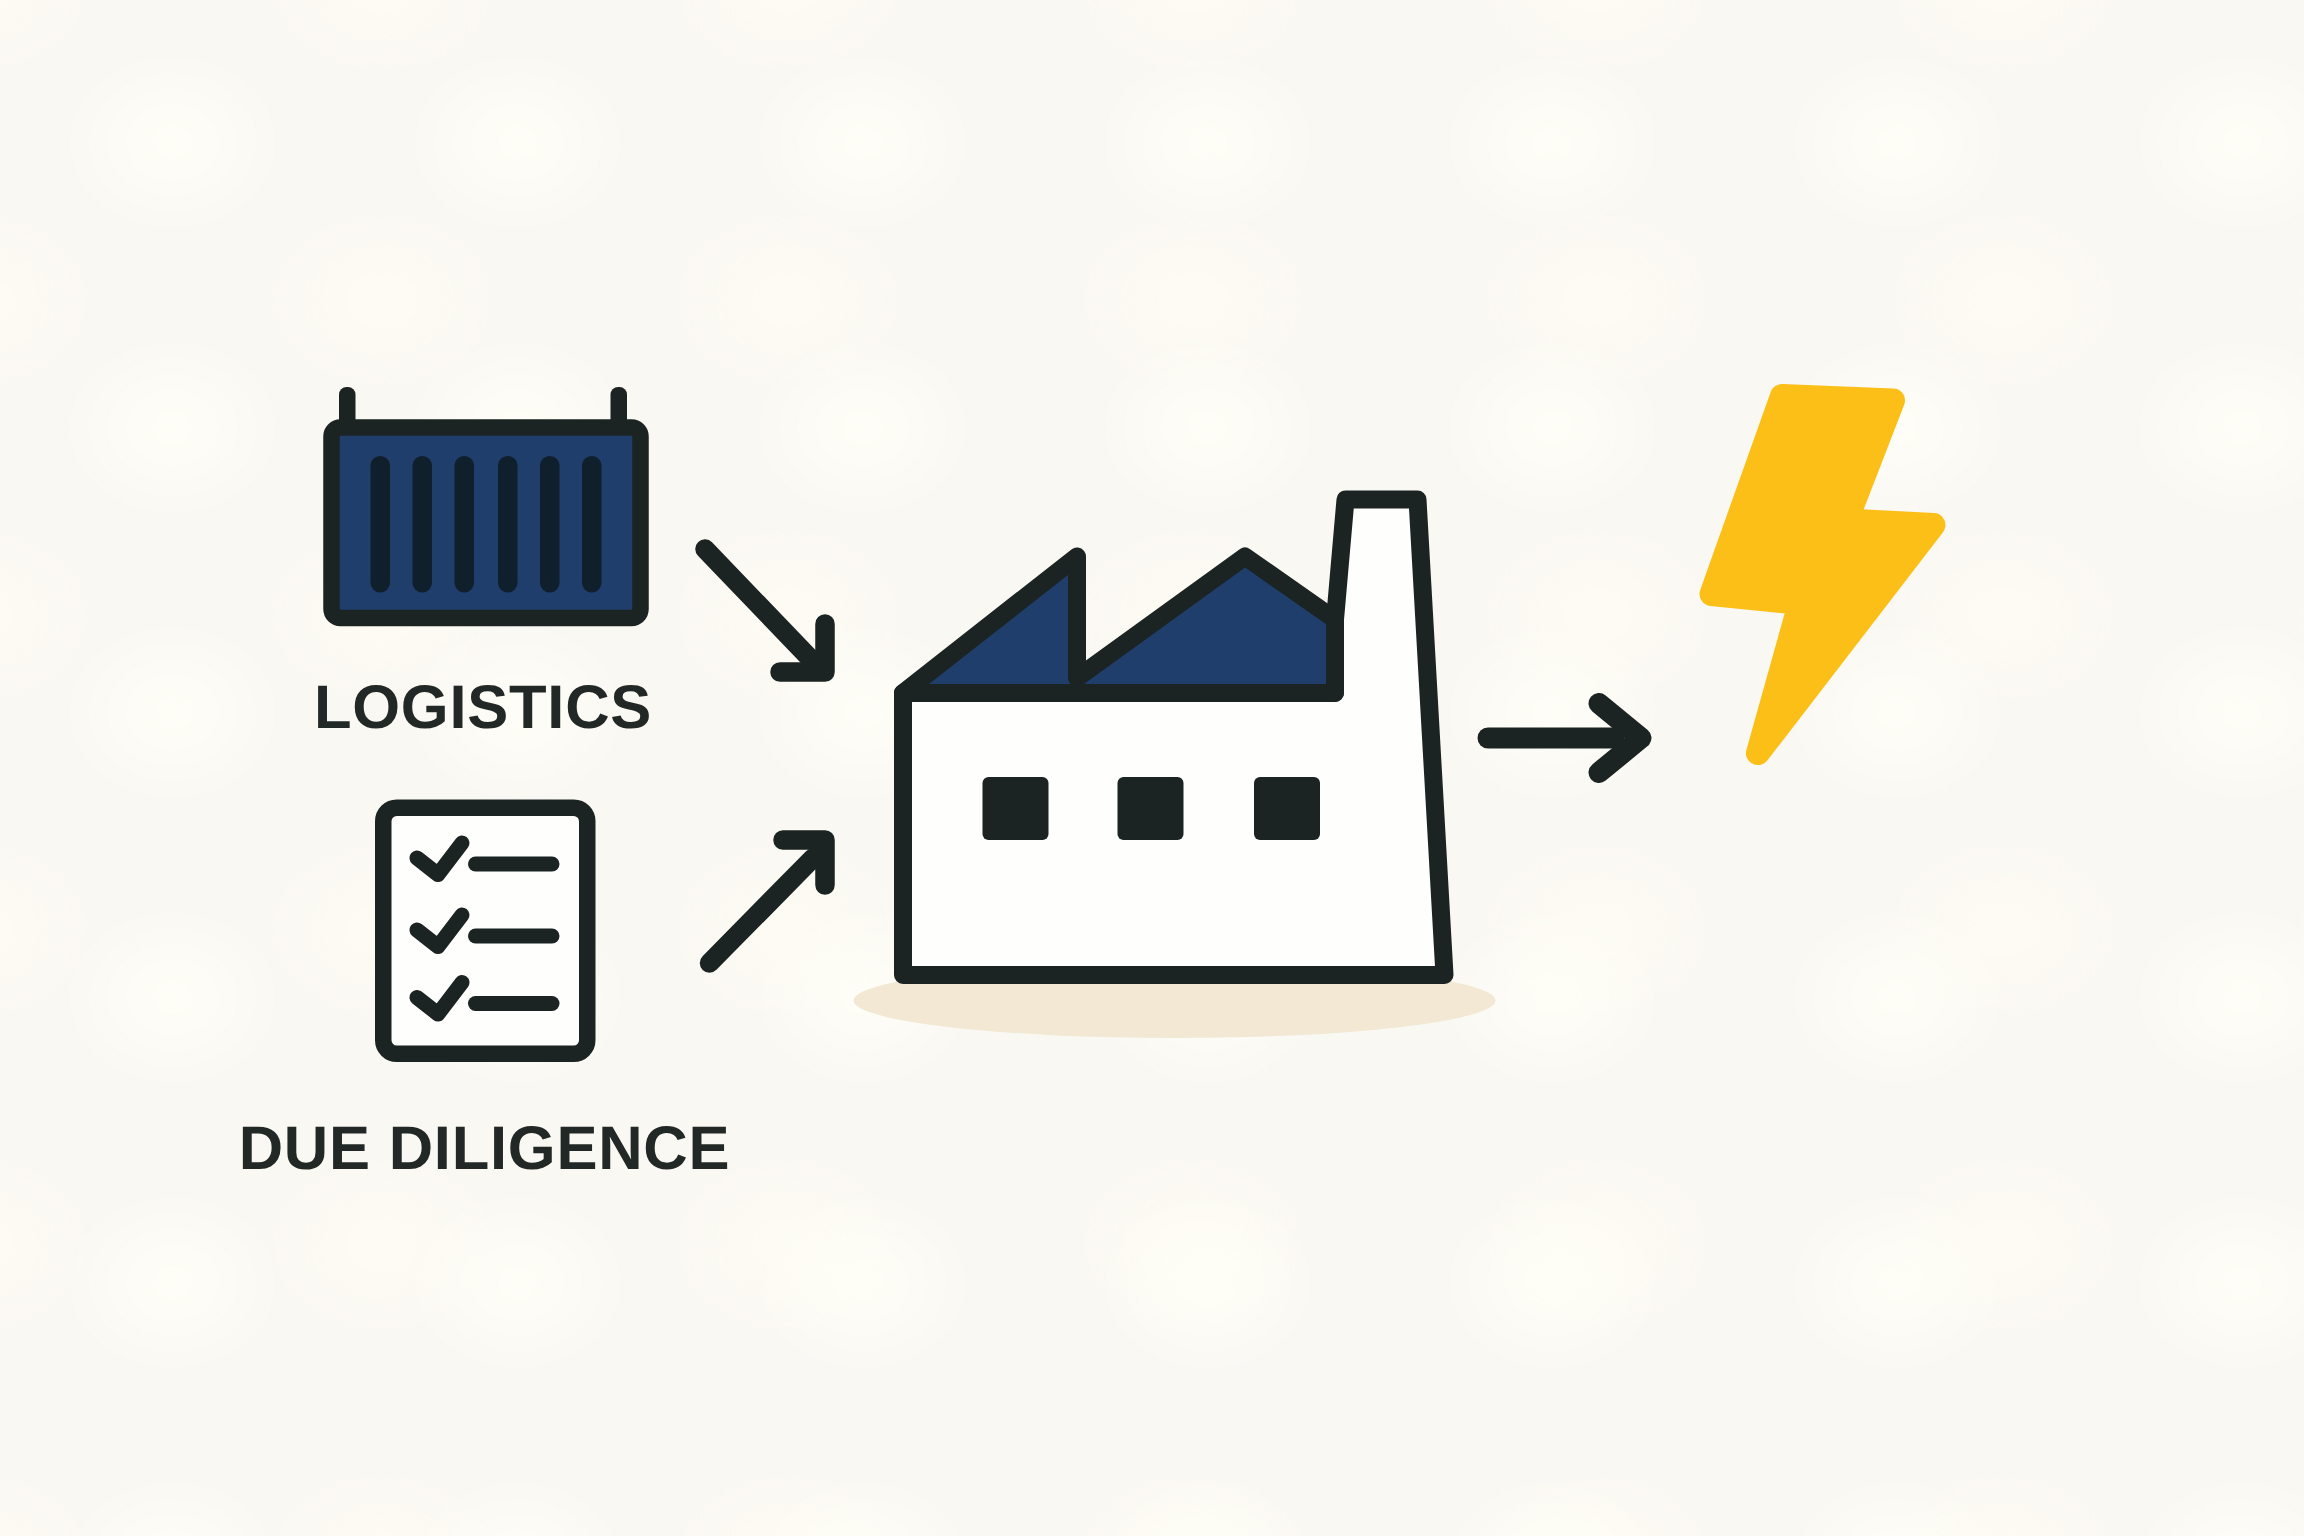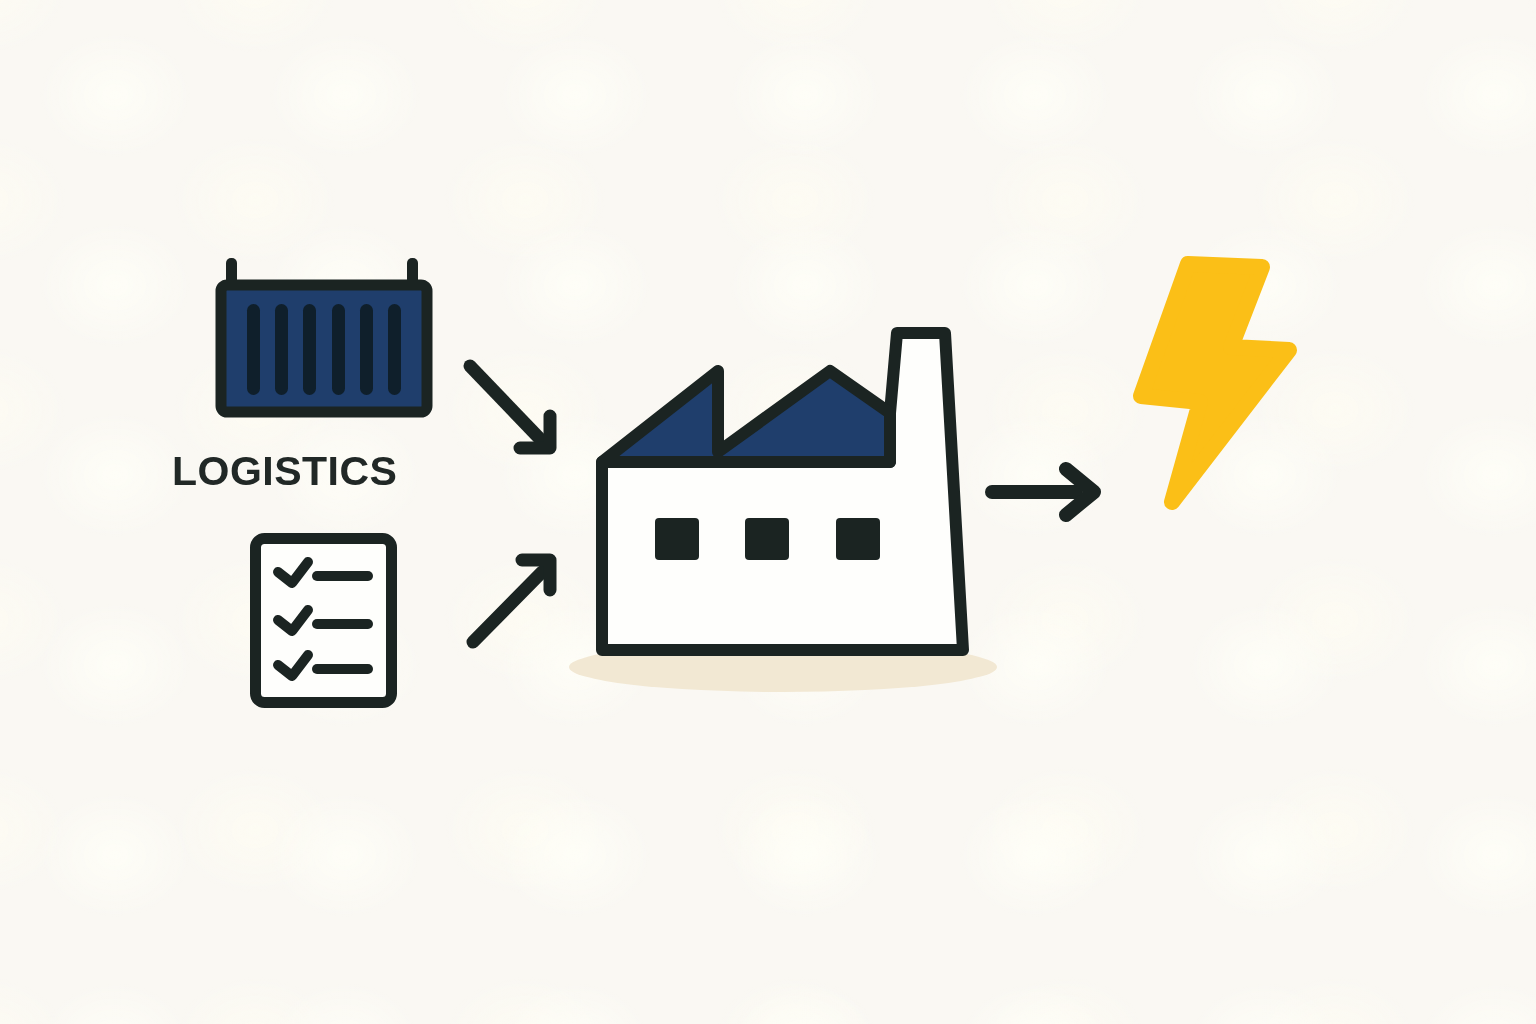--- a/index.html
+++ b/index.html
@@ -14,20 +14,21 @@
       var(--background,#FAF8F3);
     font-family:"Liberation Sans", sans-serif;
   }
   .abs{position:absolute;}
   .label{
     position:absolute;
     font-weight:700;
     font-size:41px;
     letter-spacing:0.5px;
     color:var(--text-ink,#212826);
+    text-align:center;
     white-space:nowrap;
     line-height:1;
   }
   
   .ink-stroke{stroke:var(--ink,#1B2422);fill:none;stroke-linejoin:round;stroke-linecap:round;}
   .ink-fill{fill:var(--ink,#1B2422);}
   .navy-fill{fill:var(--navy,#1F3E6C);}
   .navy-dark-fill{fill:var(--navy-dark,#0F1F2B);}
   .paper-fill{fill:var(--paper,#FEFEFC);}
   .shadow-fill{fill:var(--shadow-beige,#F2E8D3);}
@@ -76,20 +77,21 @@
     </g>
     <g>
       <path class="ink-stroke" stroke-width="10" d="M36,95 L50,106 L66,85"></path>
       <path class="ink-stroke" stroke-width="10" d="M75,99 L126,99"></path>
     </g>
     <g>
       <path class="ink-stroke" stroke-width="10" d="M36,140 L50,151 L66,130"></path>
       <path class="ink-stroke" stroke-width="10" d="M75,144 L126,144"></path>
     </g>
   </svg>
+  <div class="label" style="left:123px;top:745px;width:400px;">DUE DILIGENCE</div>
 
   <svg class="abs" style="left:558px;top:322px;" width="452" height="372" viewBox="0 0 452 372">
     <ellipse class="shadow-fill" cx="225" cy="345" rx="214" ry="25"></ellipse>
     <path class="paper-fill ink-stroke" style="fill:var(--paper,#FEFEFC);" stroke-width="12" d="M44,140 L44,328 L405,328 L387,11 L339,11 L332,91 L332,140 Z"></path>
     <path class="navy-fill ink-stroke" style="fill:var(--navy,#1F3E6C);" stroke-width="12" d="M44,140 L160,49 L160,130 L272,49 L332,91 L332,140 Z"></path>
     <g>
       <rect class="ink-fill" x="97" y="196" width="44" height="42" rx="4"></rect>
       <rect class="ink-fill" x="187" y="196" width="44" height="42" rx="4"></rect>
       <rect class="ink-fill" x="278" y="196" width="44" height="42" rx="4"></rect>
     </g>

